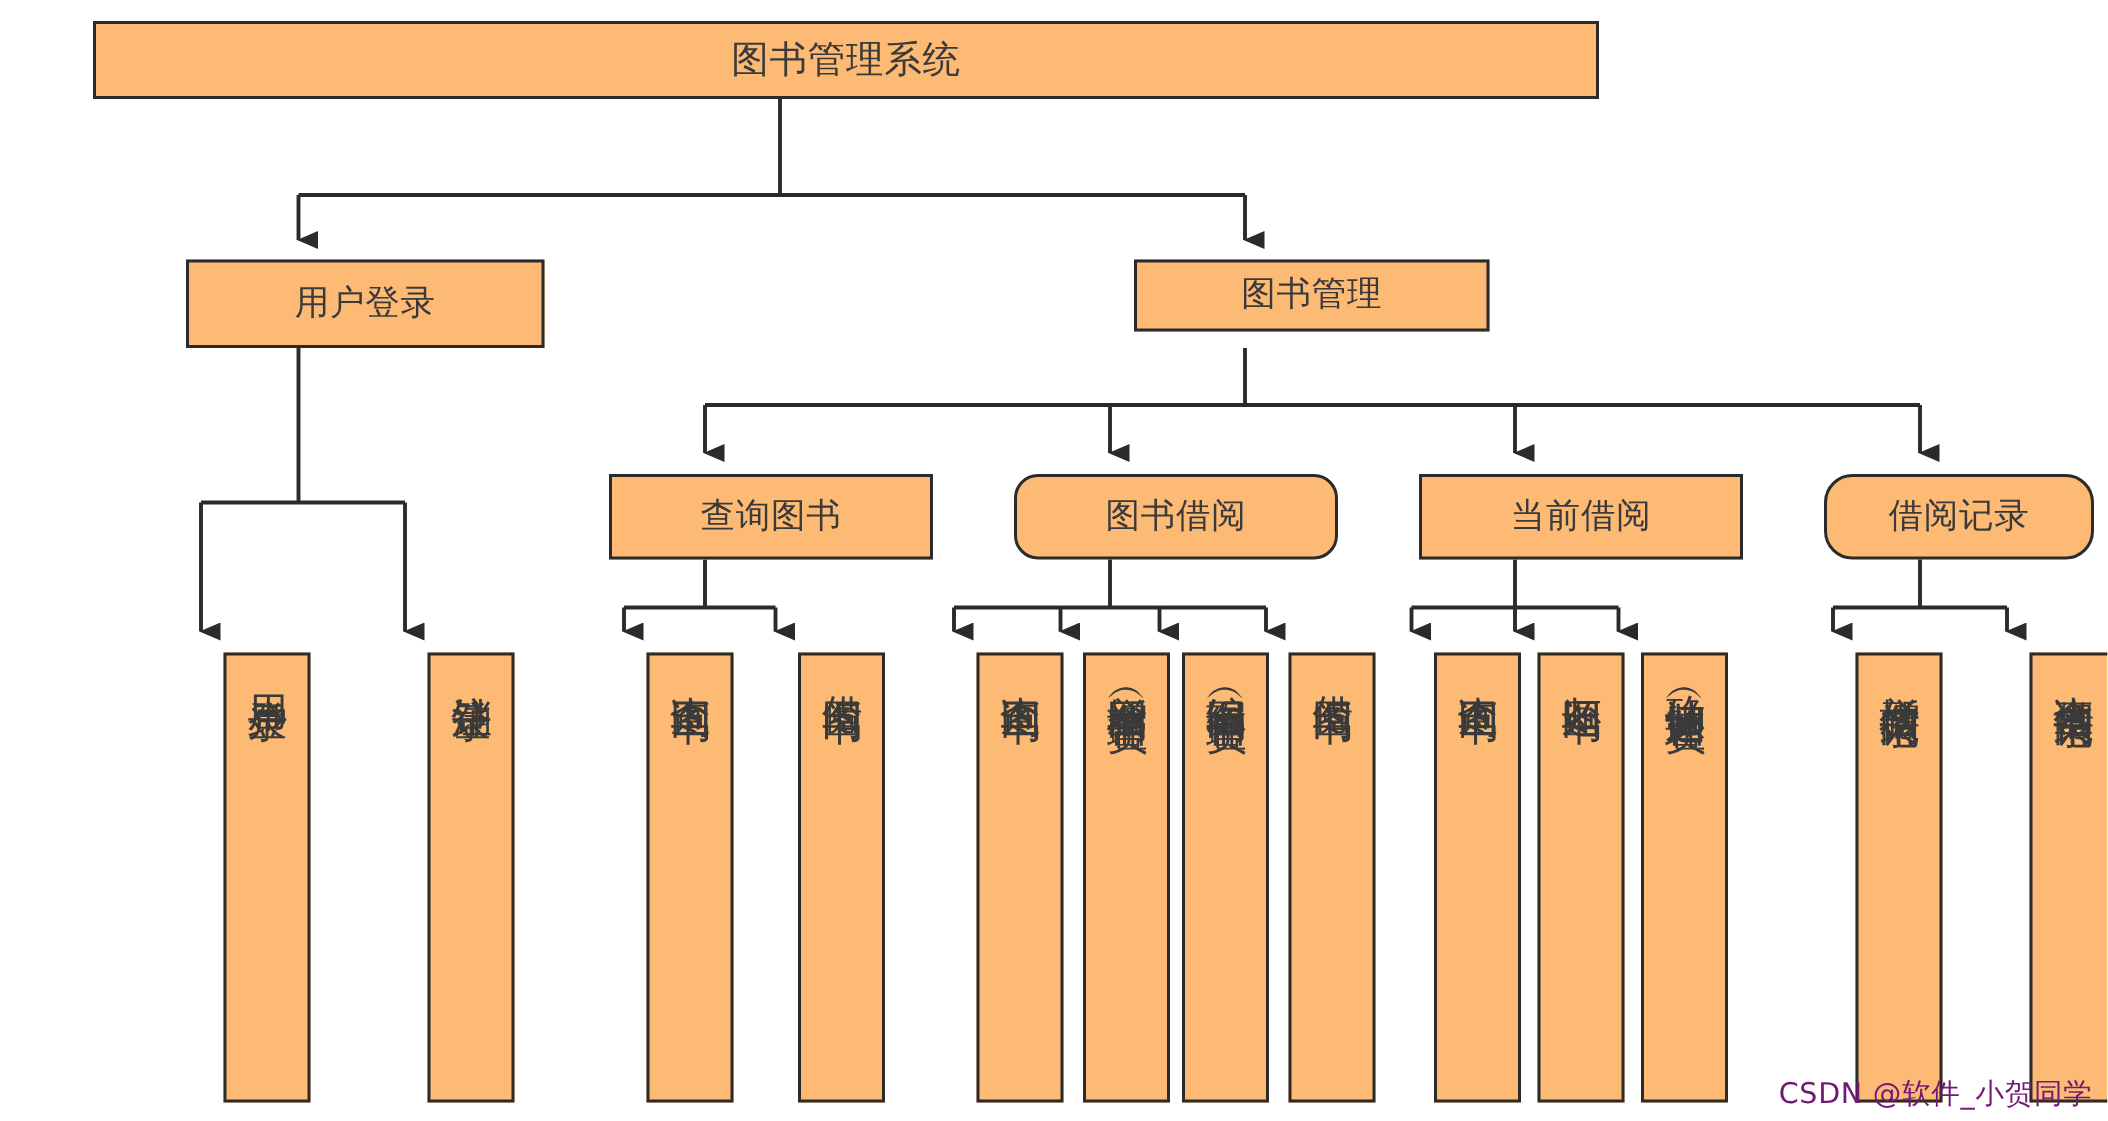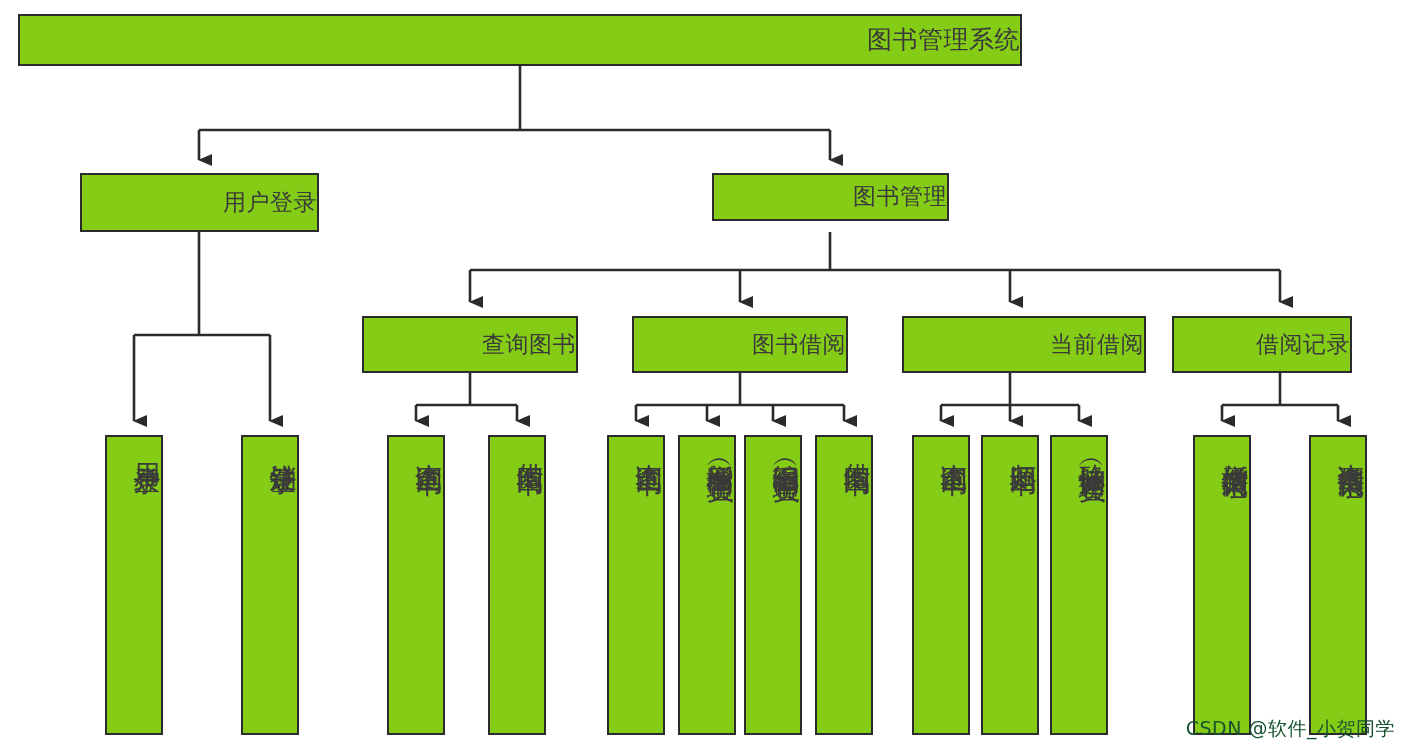--- a/index.html
+++ b/index.html
@@ -22,26 +22,27 @@
     position: absolute;
     left: 0;
     top: 0;
     width: 1405px;
     height: 747px;
     display: block;
   }
   .node-box {
     position: absolute;
     box-sizing: border-box;
-    background: #84cc16;
+    background: #fdba74;
     border: 2.2px solid #2b2b2b;
     display: flex;
     align-items: center;
-    justify-content: flex-end;
+    justify-content: center;
     overflow: hidden;
+    margin-left: 44px;
   }
   .node-label {
     color: #3a3a3a;
     font-family: "DejaVu Sans", "Liberation Sans", sans-serif;
     line-height: 1.12;
     text-align: center;
     white-space: nowrap;
     letter-spacing: 0.5px;
   }
   
@@ -59,21 +60,21 @@
     font-size: 27px;
     line-height: 1.0;
     letter-spacing: 2px;
     white-space: nowrap;
   }
   #watermark {
     position: absolute;
     right: 10px;
     bottom: 5px;
     font-size: 19px;
-    color: #14532d;
+    color: #701a75;
     font-family: "DejaVu Sans", "Liberation Sans", sans-serif;
     letter-spacing: 0.5px;
     pointer-events: none;
     user-select: none;
   }
 </style>
 </head>
 <body>
 
 <div id="diagram-root">
@@ -139,29 +140,29 @@
   </div>
 
   <div class="node-box lvl-mid" style="left:712px; top:173px; width:237px; height:48px;">
     <span class="node-label">图书管理</span>
   </div>
 
   <div class="node-box lvl-mid" style="left:362px; top:316px; width:216px; height:57px;">
     <span class="node-label">查询图书</span>
   </div>
 
-  <div class="node-box lvl-mid" style="left:632px; top:316px; width:216px; height:57px;">
+  <div class="node-box lvl-mid" style="left:632px; top:316px; width:216px; height:57px;border-radius:16px;">
     <span class="node-label">图书借阅</span>
   </div>
 
-  <div class="node-box lvl-mid" style="left:902px; top:316px; width:244px; height:57px;">
+  <div class="node-box lvl-mid" style="left:902px; top:316px; width:216px; height:57px;">
     <span class="node-label">当前借阅</span>
   </div>
 
-  <div class="node-box lvl-mid" style="left:1172px; top:316px; width:180px; height:57px;">
+  <div class="node-box lvl-mid" style="left:1172px; top:316px; width:180px; height:57px;border-radius:19px;">
     <span class="node-label">借阅记录</span>
   </div>
 
   <div class="node-box lvl-leaf" style="left:105px; top:435px; width:58px; height:300px;">
     <span class="node-label">用户登录</span>
   </div>
 
   <div class="node-box lvl-leaf" style="left:241px; top:435px; width:58px; height:300px;">
     <span class="node-label">注销登录</span>
   </div>

